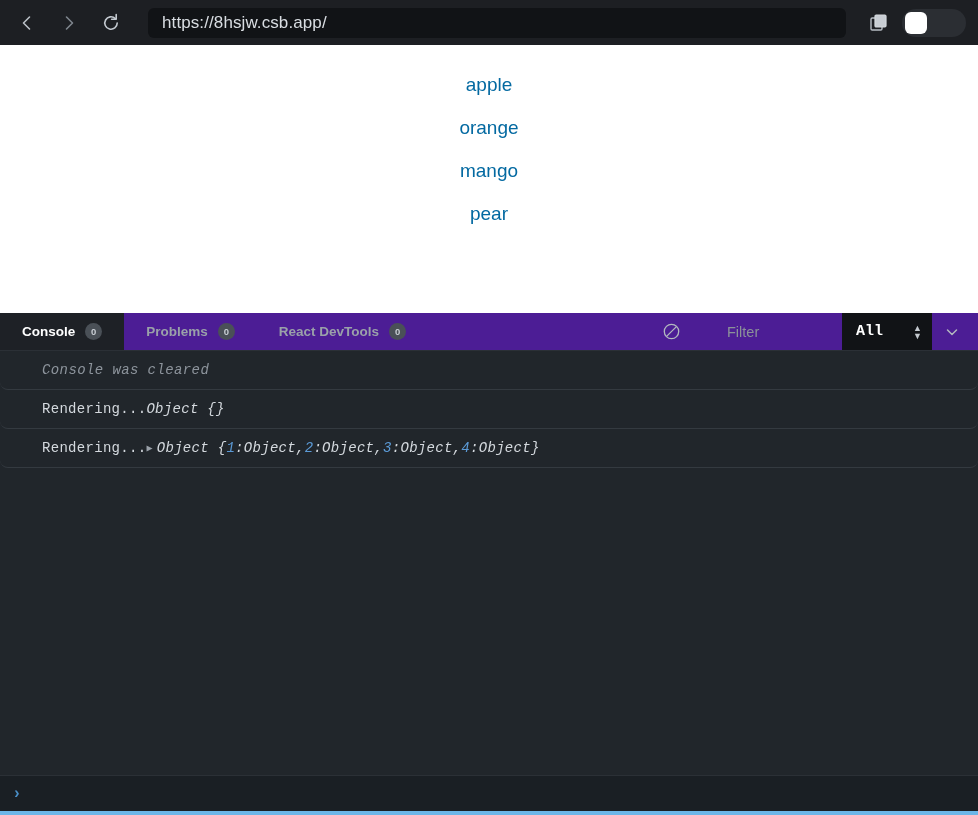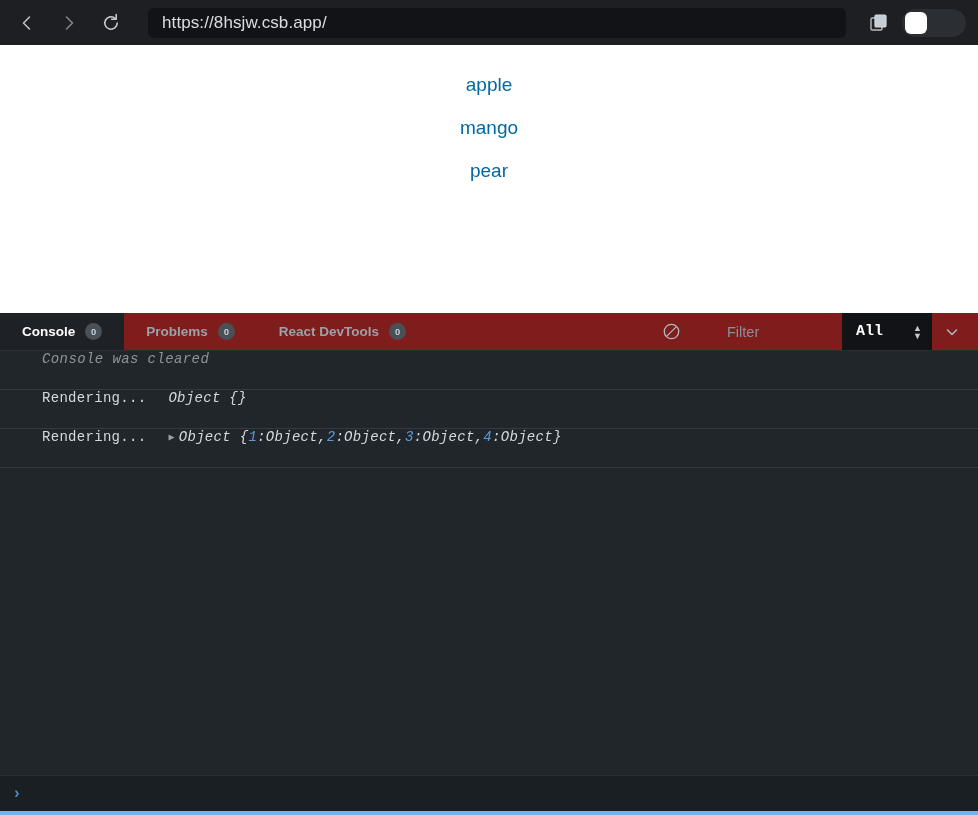--- a/index.html
+++ b/index.html
@@ -107,21 +107,21 @@
   
   .console-panel {
     height: 502px;
     background: #21262b;
     display: flex;
     flex-direction: column;
     box-sizing: border-box;
   }
   .console-tabbar {
     height: 37px;
-    background: #7f1d1d;
+    background: #4c1d95;
     display: flex;
     align-items: stretch;
     flex: 0 0 auto;
     border-bottom: 1px solid #2b3036;
   }
   .tab {
     display: flex;
     align-items: center;
     gap: 10px;
     padding: 0 22px;
@@ -205,37 +205,37 @@
   }
 
   .console-body {
     flex: 1 1 auto;
     overflow: hidden;
     background: #21262b;
   }
   .log-row {
     min-height: 39px;
     display: flex;
-    align-items: flex-start;
+    align-items: center;
     padding: 0 12px 0 42px;
     box-sizing: border-box;
     border-bottom: 1px solid #343a40;
     font-family: "Liberation Mono", monospace;
     font-size: 14px;
+    border-radius: 8px;
   }
   .log-row.first { border-top: none; }
   .log-cleared {
     color: #8d949c;
     font-style: italic;
     letter-spacing: 0.4px;
   }
   .log-label {
     color: #d4d9de;
     letter-spacing: 0.3px;
-    margin-right: 22px;
     white-space: nowrap;
   }
   .log-value {
     color: #d4d9de;
     font-style: italic;
     letter-spacing: 0.3px;
     white-space: nowrap;
     display: flex;
     align-items: center;
   }
@@ -308,20 +308,21 @@
       </svg>
     </div>
     <div class="toggle-pill">
       <div class="toggle-knob"></div>
     </div>
   </div>
 </div>
 
 <div class="page-viewport">
   <div class="fruit-item">apple</div>
+  <div class="fruit-item">orange</div>
   <div class="fruit-item">mango</div>
   <div class="fruit-item">pear</div>
 </div>
 
 <div class="console-panel">
 
   <div class="console-tabbar">
     <div class="tab active">
       <span>Console</span>
       <span class="badge">0</span>

